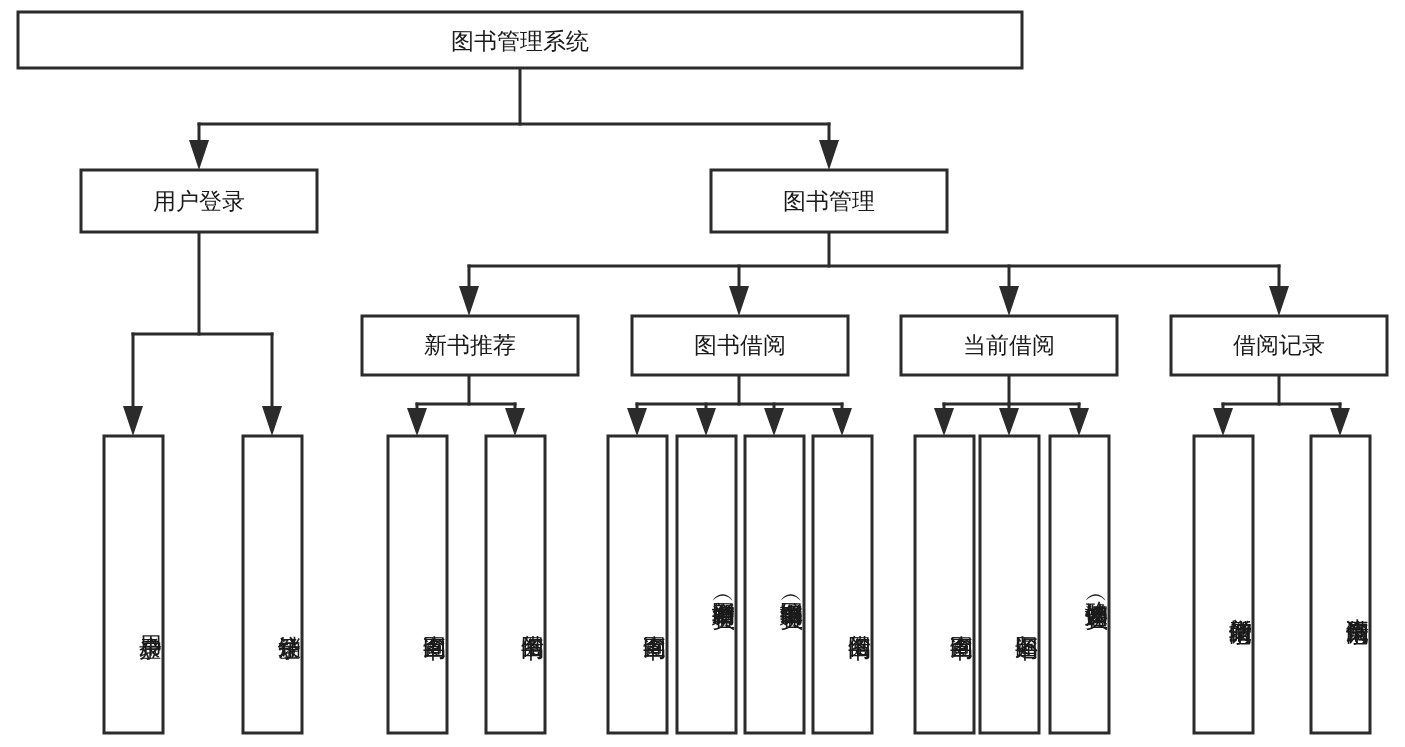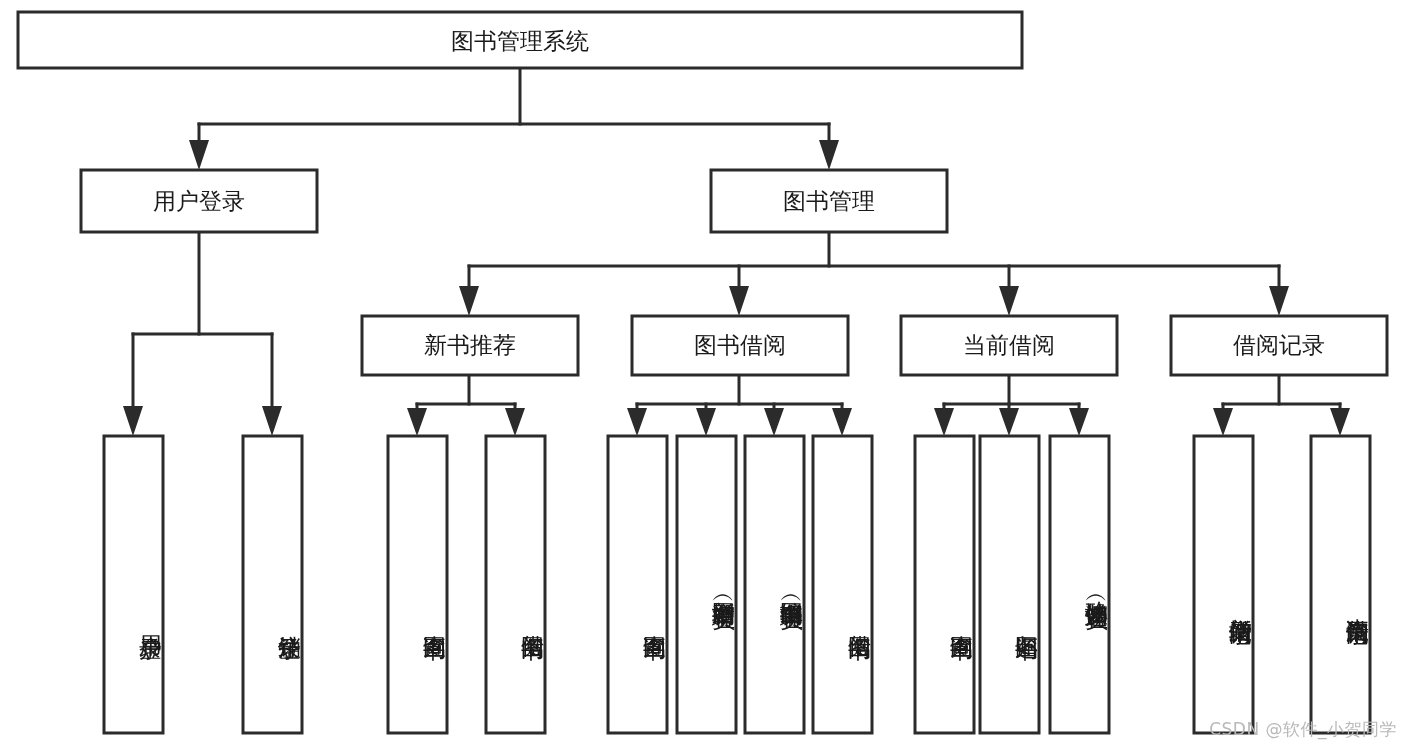--- a/index.html
+++ b/index.html
@@ -197,15 +197,14 @@
   <div class="leaf-label-v" style="left:745px; top:441px; width:59px; height:292px;">编辑图书（管理员）</div>
   <div class="leaf-label-v" style="left:813px; top:505px; width:59px; height:228px;">借阅图书</div>
 
   <div class="leaf-label-v" style="left:915px; top:505px; width:59px; height:228px;">查询图书</div>
   <div class="leaf-label-v" style="left:980px; top:505px; width:59px; height:228px;">归还图书</div>
   <div class="leaf-label-v" style="left:1050px; top:441px; width:59px; height:292px;">确认归还（管理员）</div>
 
   <div class="leaf-label-v" style="left:1194px; top:473px; width:59px; height:260px;">新增借阅记录</div>
   <div class="leaf-label-v" style="left:1311px; top:473px; width:59px; height:260px;">查询借阅记录</div>
 
-  <div class="watermark">CSDN @软件_小贺同学</div>
 
 </div>
 
 </body></html>

